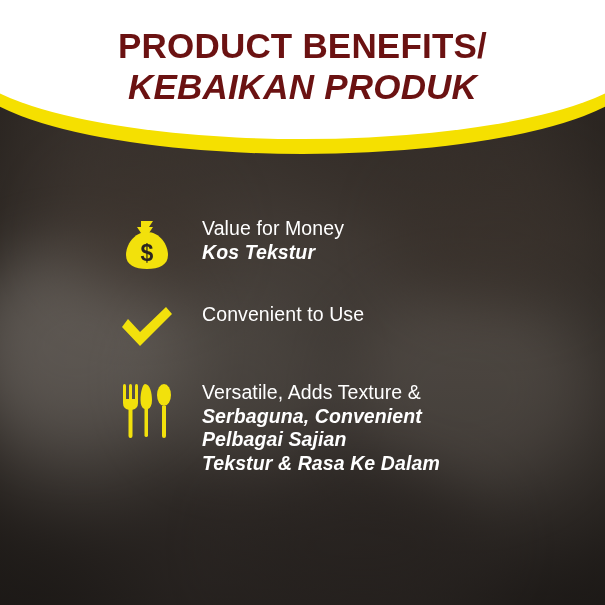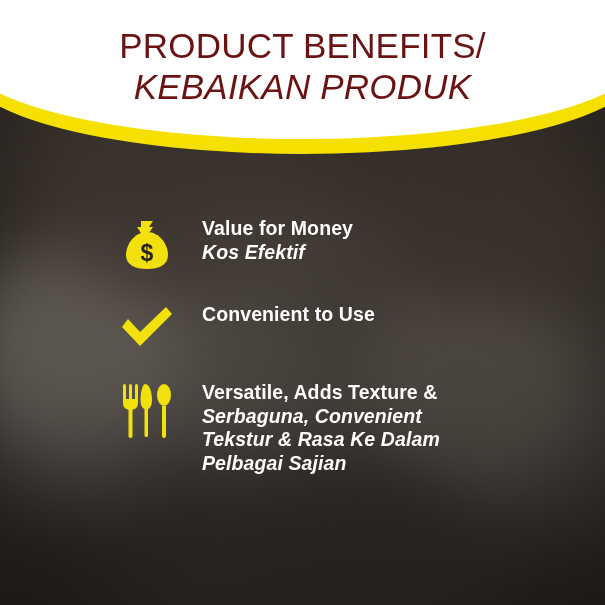--- a/index.html
+++ b/index.html
@@ -87,27 +87,27 @@
     position: absolute;
     left: 0;
     top: 28px;
     width: 605px;
     text-align: center;
     color: #6b1212;
     line-height: 1.0;
   }
   .title-line1 {
     font-size: 35px;
-    font-weight: normal;
+    font-weight: bold;
     letter-spacing: 0.2px;
     margin-bottom: 6px;
   }
   .title-line2 {
     font-size: 35px;
-    font-weight: normal;
+    font-weight: bold;
     font-style: italic;
     letter-spacing: 0.2px;
   }
 
   
   .benefits {
     position: absolute;
     left: 118px;
     top: 215px;
     width: 440px;
@@ -124,21 +124,21 @@
     justify-content: center;
     align-items: flex-start;
     padding-top: 2px;
   }
   .benefit-text {
     padding-left: 26px;
     color: #ffffff;
   }
   .b-en {
     font-size: 19.5px;
-    font-weight: bold;
+    font-weight: normal;
     line-height: 1.16;
     letter-spacing: 0.1px;
   }
   .b-my {
     font-size: 19.5px;
     font-weight: bold;
     font-style: italic;
     line-height: 1.16;
     letter-spacing: 0.1px;
     margin-top: 1px;
@@ -179,21 +179,21 @@
     <div class="benefit row-1">
       <div class="benefit-icon">
         <svg width="46" height="52" viewBox="0 0 46 52" aria-hidden="true">
           <path d="M17 2 h12 l-4 6 h4 l-4 6 h-8 l-4 -6 h4 z" fill="#f2e10c"></path>
           <path d="M23 13 C10 13 2 26 2 36 C2 46 11 50 23 50 C35 50 44 46 44 36 C44 26 36 13 23 13 Z" fill="#f2e10c"></path>
           <text x="23" y="42" font-family="Liberation Sans, sans-serif" font-size="23" font-weight="bold" fill="#2b2520" text-anchor="middle">$</text>
         </svg>
       </div>
       <div class="benefit-text">
         <div class="b-en">Value for Money</div>
-        <div class="b-my">Kos Efektif</div>
+        <div class="b-my">Kos Tekstur</div>
       </div>
     </div>
 
     <div class="benefit row-2">
       <div class="benefit-icon">
         <svg width="54" height="44" viewBox="0 0 54 44" aria-hidden="true">
           <path d="M2 22 L8 14 L20 27 L46 2 L52 9 L20 41 Z" fill="#f2e10c"></path>
         </svg>
       </div>
       <div class="benefit-text">
@@ -212,19 +212,19 @@
 
           <path d="M24 1 c5 0 7 9 7 16 c0 5 -1.5 8 -4 9 V53 a2 2 0 0 1 -3.5 0 V26 c-2.5 -1 -4 -4 -4 -9 c0 -7 2 -16 4.5 -16 Z" fill="#f2e10c"></path>
 
           <ellipse cx="43" cy="12" rx="7" ry="11" fill="#f2e10c"></ellipse>
           <path d="M41 23 h4 v30 a2 2 0 0 1 -4 0 Z" fill="#f2e10c"></path>
         </svg>
       </div>
       <div class="benefit-text">
         <div class="b-en">Versatile, Adds Texture &amp;</div>
         <div class="b-my">Serbaguna, Convenient</div>
+        <div class="b-my">Pelbagai Sajian</div>
         <div class="b-my">Tekstur &amp; Rasa Ke Dalam</div>
-        <div class="b-my">Pelbagai Sajian</div>
       </div>
     </div>
 
   </div>
 </div>
 
 </body></html>

